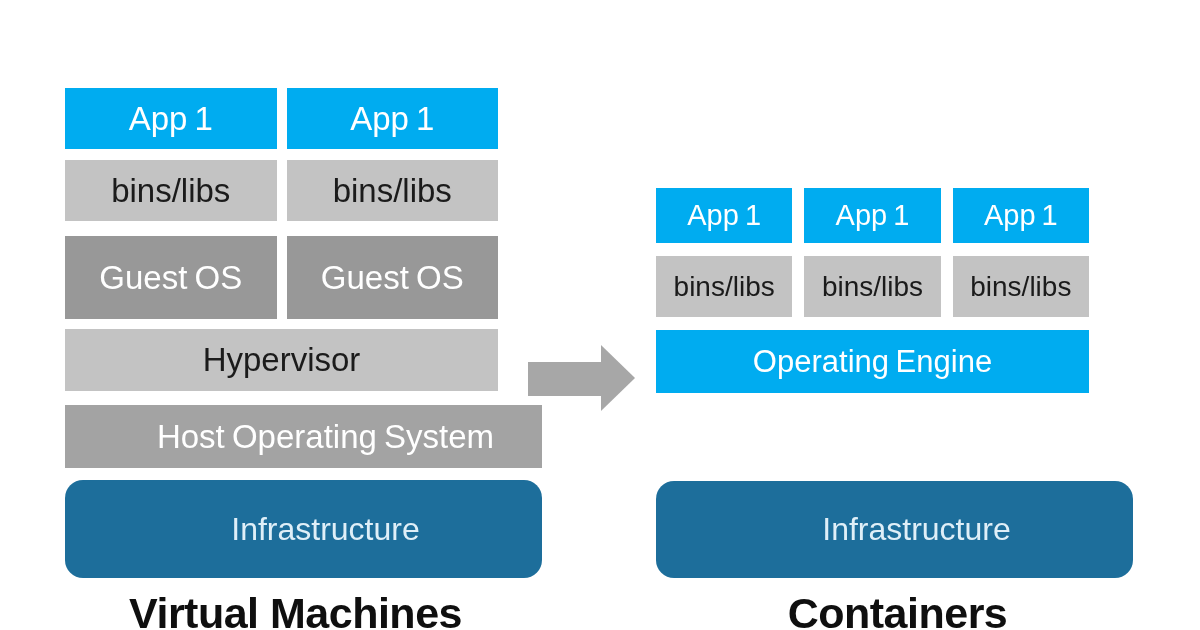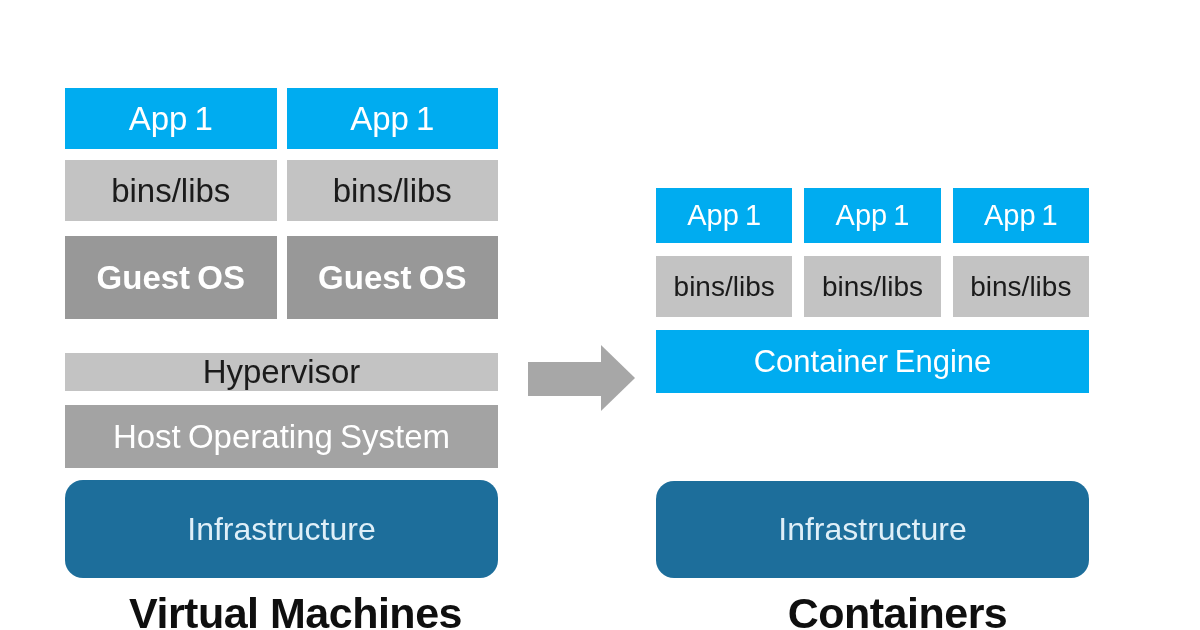--- a/index.html
+++ b/index.html
@@ -32,37 +32,37 @@
     align-items: center;
     justify-content: center;
     border-radius: 0;
     white-space: nowrap;
     word-spacing: -2px;
   }
   .box.full { width: 100%; flex: none; }
   .box.blue      { background: var(--app-blue, #00ACF0);   color: #ffffff; }
   .box.binsgray  { background: var(--bins-gray, #C3C3C3);  color: var(--bins-text, #1B1B1B); }
   .box.guestgray { background: var(--guest-gray, #989898); color: #ffffff; }
-  .box.osgray    { background: var(--os-gray, #A3A3A3);    color: #ffffff; }
+  .box.osgray    { background: var(--os-gray, #A3A3A3);    color: #ffffff; padding-left: 44px; }
   .box.infra {
     background: var(--infra-blue, #1D6E9B);
     color: var(--infra-text, #DFEFF8);
     border-radius: 18px;
   }
   
   .left-stack  { left: 65px;  top: 88px;  width: 433px; height: 490px; }
   .left-stack .fs-app  { font-size: 33px; }
   .left-stack .fs-bins { font-size: 33px; }
   .left-stack .fs-mid  { font-size: 33px; }
   
   .right-stack { left: 656px; top: 188px; width: 433px; height: 390px; }
   .right-stack .fs-app  { font-size: 29px; }
   .right-stack .fs-bins { font-size: 28px; }
   .right-stack .fs-mid  { font-size: 31px; }
-  .fs-infra { font-size: 32px; }
+  .fs-infra { font-size: 32px; padding-left: 44px; }
   
   .arrow {
     position: absolute;
     left: 528px;
     top: 345px;
     width: 107px;
     height: 67px;
   }
   .arrow-shaft {
     position: absolute;
@@ -104,25 +104,25 @@
 
   <div class="stack left-stack">
     <div class="row cols-2" style="top:0; height:61px;">
       <div class="box blue fs-app">App 1</div>
       <div class="box blue fs-app">App 1</div>
     </div>
     <div class="row cols-2" style="top:72px; height:61px;">
       <div class="box binsgray fs-bins">bins/libs</div>
       <div class="box binsgray fs-bins">bins/libs</div>
     </div>
-    <div class="row cols-2" style="top:148px; height:83px;font-weight:bold;">
+    <div class="row cols-2" style="top:148px; height:83px;">
       <div class="box guestgray fs-mid">Guest OS</div>
       <div class="box guestgray fs-mid">Guest OS</div>
     </div>
-    <div class="row" style="top:241px; height:62px;align-items:flex-end;">
+    <div class="row" style="top:241px; height:62px;">
       <div class="box full binsgray fs-mid">Hypervisor</div>
     </div>
     <div class="row" style="top:317px; height:63px;">
       <div class="box full osgray fs-mid">Host Operating System</div>
     </div>
     <div class="row" style="top:392px; height:98px;">
       <div class="box full infra fs-infra">Infrastructure</div>
     </div>
   </div>
 
@@ -136,21 +136,21 @@
       <div class="box blue fs-app">App 1</div>
       <div class="box blue fs-app">App 1</div>
       <div class="box blue fs-app">App 1</div>
     </div>
     <div class="row cols-3" style="top:68px; height:61px;">
       <div class="box binsgray fs-bins">bins/libs</div>
       <div class="box binsgray fs-bins">bins/libs</div>
       <div class="box binsgray fs-bins">bins/libs</div>
     </div>
     <div class="row" style="top:142px; height:63px;">
-      <div class="box full blue fs-mid">Container Engine</div>
+      <div class="box full blue fs-mid">Operating Engine</div>
     </div>
     <div class="row" style="top:293px; height:97px;">
       <div class="box full infra fs-infra">Infrastructure</div>
     </div>
   </div>
 
   <div class="stack-title title-left">Virtual Machines</div>
   <div class="stack-title title-right">Containers</div>
 
 </div>

